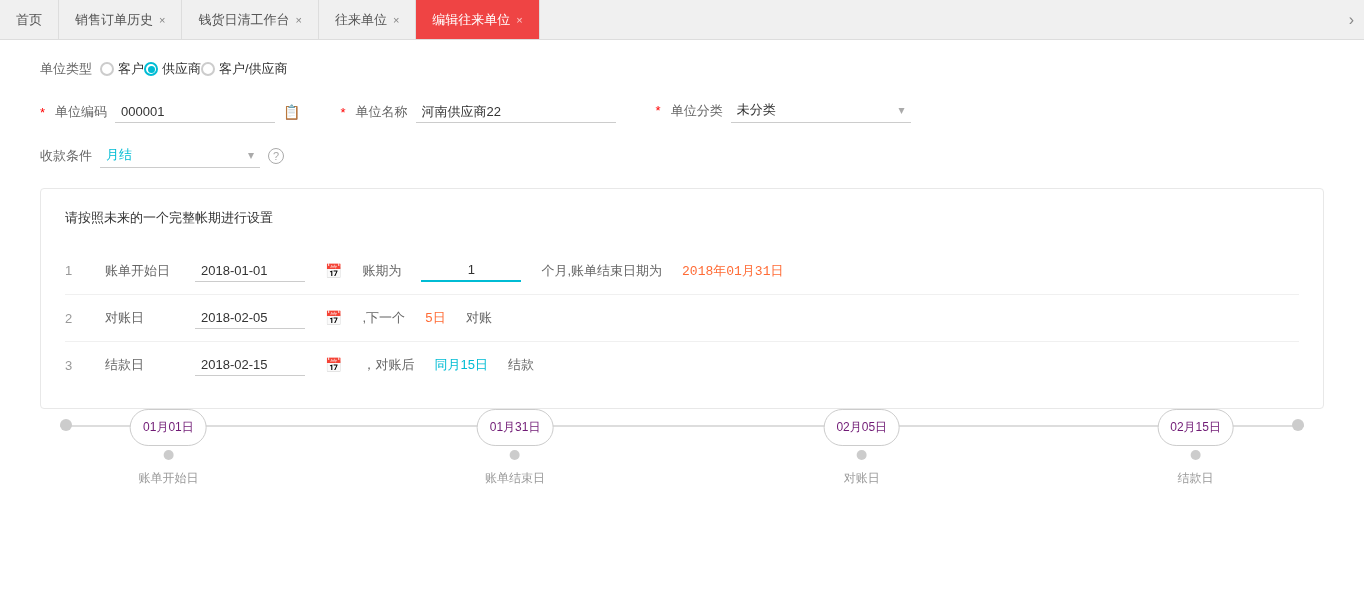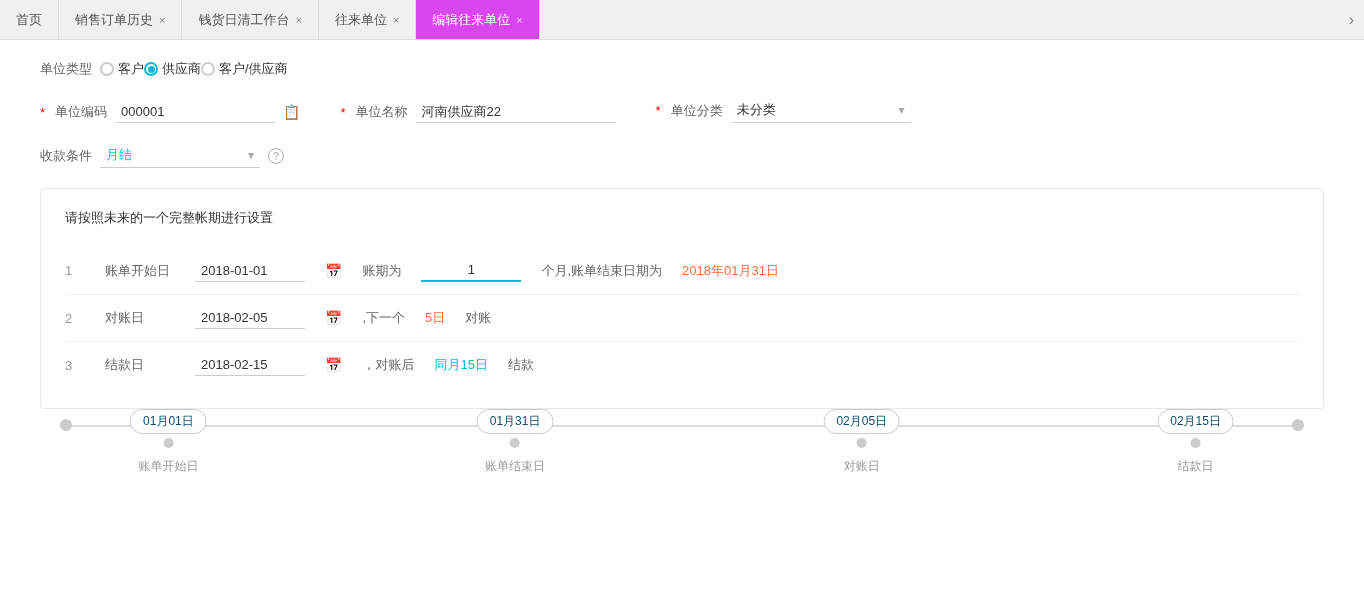--- a/index.html
+++ b/index.html
@@ -20,21 +20,21 @@
       padding: 0 16px;
       height: 100%;
       cursor: pointer;
       font-size: 13px;
       color: #555;
       border-right: 1px solid #ddd;
       white-space: nowrap;
       gap: 6px;
     }
     .tab.active {
-      background: #d946ef;
+      background: #ef4444;
       color: #fff;
     }
     .tab .close {
       font-size: 11px;
       opacity: 0.7;
     }
     .tab-more {
       margin-left: auto;
       padding: 0 10px;
       font-size: 16px;
@@ -200,20 +200,21 @@
       color: #00bcd4;
       cursor: pointer;
       font-size: 14px;
     }
     .row-desc {
       color: #666;
       font-size: 13px;
     }
     .highlight-orange {
       color: #ff6b35;
+      font-family: Liberation Mono, monospace;
     }
     .highlight-teal {
       color: #00bcd4;
     }
 
     
     .period-input {
       border: none;
       border-bottom: 2px solid #00bcd4;
       padding: 3px 6px;
@@ -257,23 +258,23 @@
       position: absolute;
       top: 0;
       transform: translateX(-50%);
       display: flex;
       flex-direction: column;
       align-items: center;
     }
     .tl-badge {
       border: 1px solid #ccc;
       border-radius: 20px;
-      padding: 3px 12px;
+      padding: 9px 12px;
       font-size: 12px;
-      color: #0c4a6e;
+      color: #701a75;
       background: #fff;
     }
     .tl-dot {
       width: 10px;
       height: 10px;
       border-radius: 50%;
       background: #ccc;
       margin-top: 4px;
     }
     .tl-sublabel {

